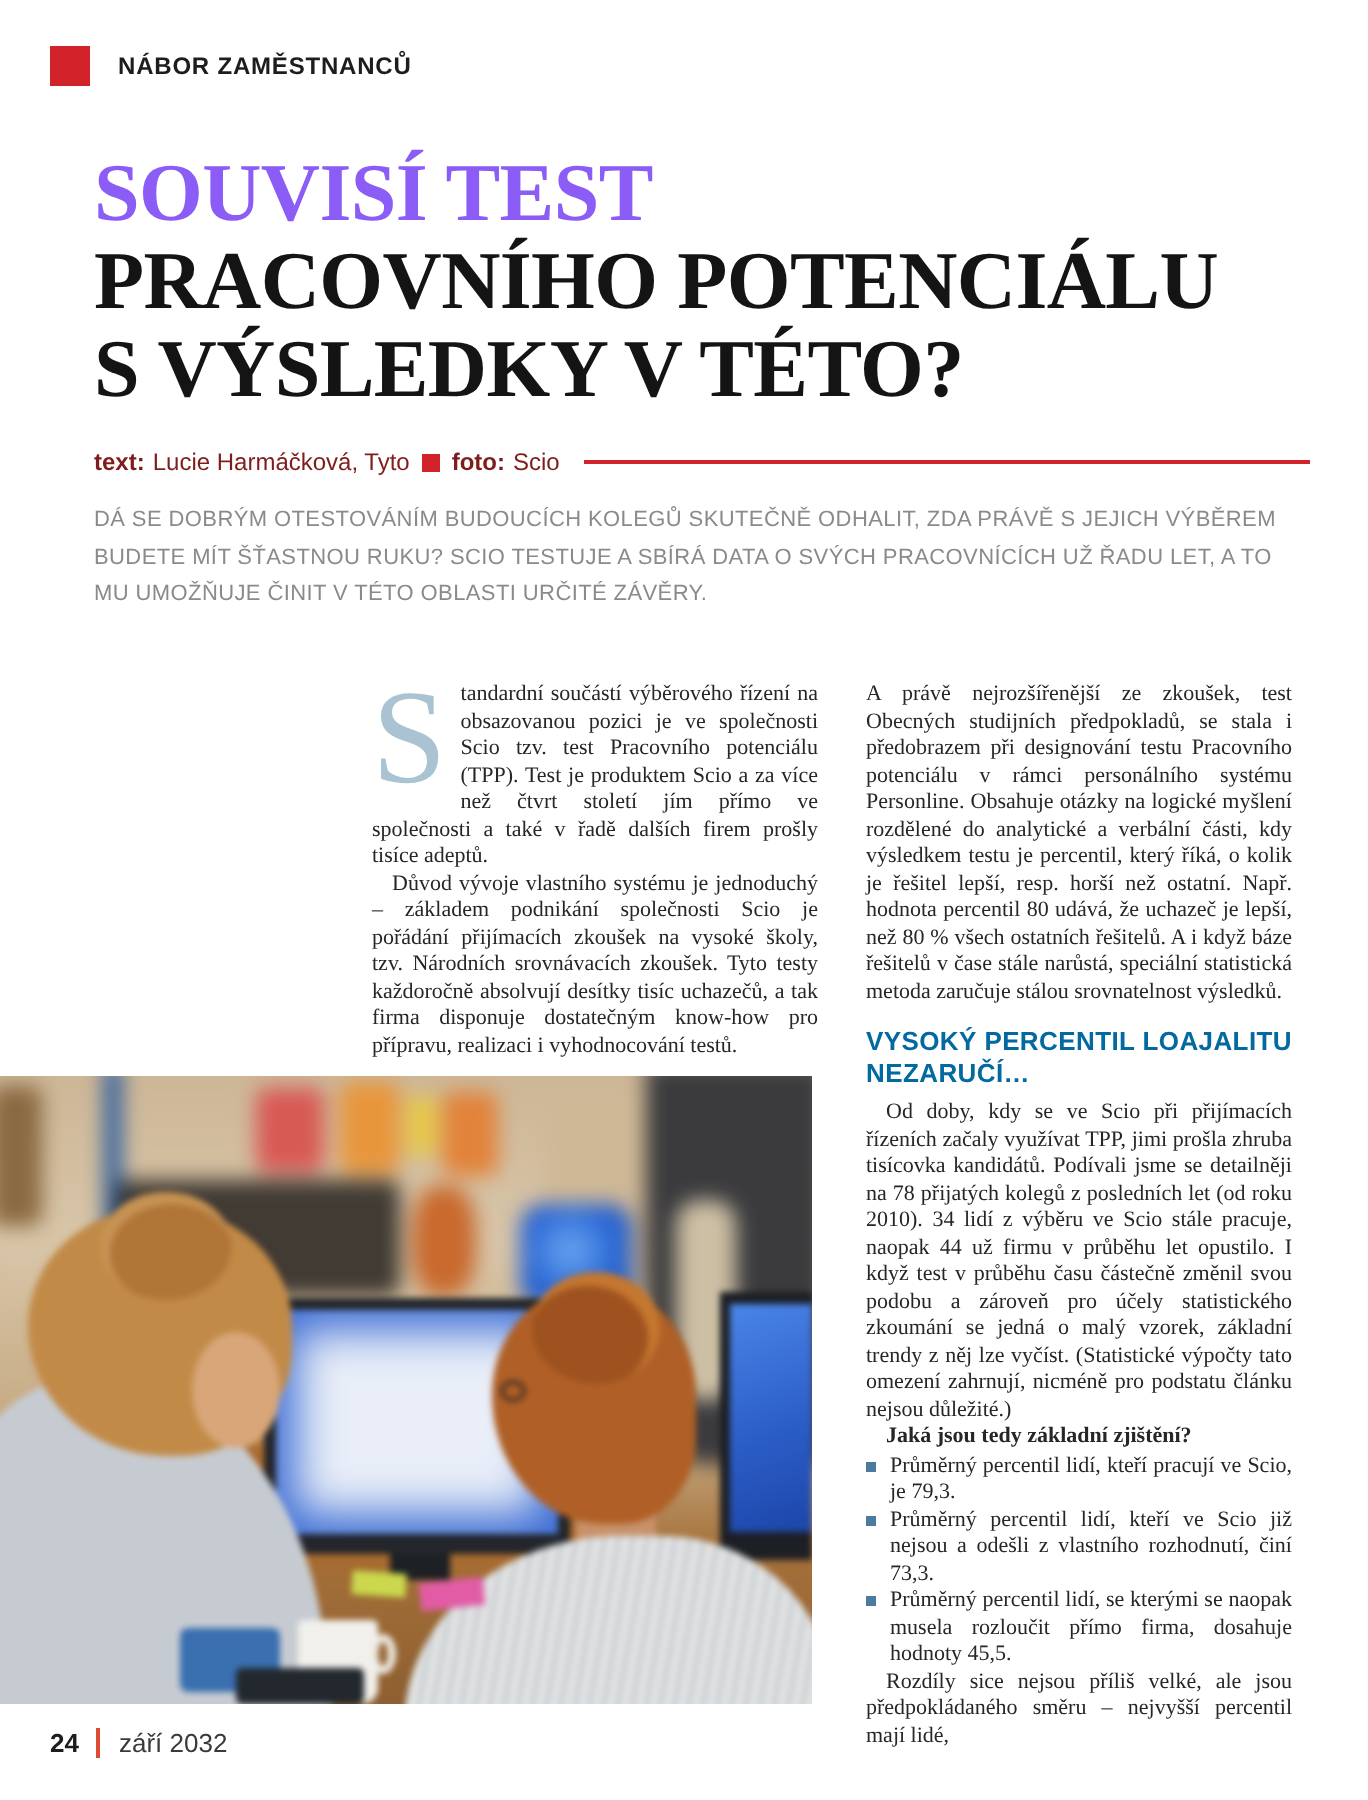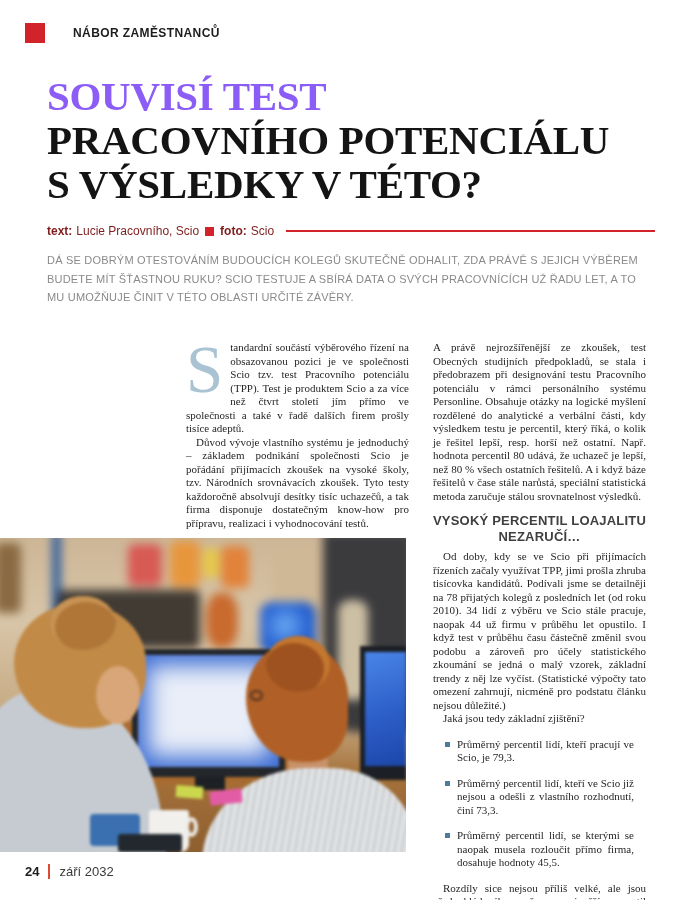--- a/index.html
+++ b/index.html
@@ -5,21 +5,21 @@
   * { margin:0; padding:0; box-sizing:border-box; }
   body { background:#e8e8e8; font-family:"Liberation Sans", sans-serif; }
   .page {
     position:relative; width:684px; height:900px; margin:0 auto;
     background:#ffffff; overflow:hidden;
   }
 
   
   .kicker-row { position:absolute; left:25px; top:23px; display:flex; align-items:center; }
   .kicker-square { width:20px; height:20px; background:#d2232a; }
-  .kicker-label { margin-left:28px; font-size:12px; font-weight:bold; color:#1d1d1d; letter-spacing:.4px; }
+  .kicker-label { margin-left:14px; font-size:12px; font-weight:bold; color:#1d1d1d; letter-spacing:.4px; }
 
   
   .title { position:absolute; left:47px; top:74px; width:600px;
     font-family:"Liberation Serif", serif; font-weight:bold;
     font-size:41px; line-height:44px; letter-spacing:-.3px; color:#141414; }
   .title .line1 { color:#8b5cf6; display:block; }
   .title .line2, .title .line3 { display:block; }
 
   
   .byline-row { position:absolute; left:47px; top:224px; right:29px;
@@ -36,24 +36,24 @@
   
   .col { position:absolute; top:341px; font-family:"Liberation Serif", serif;
     font-size:11px; line-height:13.5px; color:#262626; text-align:justify; }
   .col-left  { left:186px; width:223px; }
   .col-right { left:433px; width:213px; }
   .col p { margin:0; }
   .indent { text-indent:10px; }
   .dropcap { float:left; font-family:"Liberation Serif", serif; font-weight:normal;
     font-size:67px; line-height:53px; color:#a9c3d3; padding:2px 7px 0 0; }
   .subhead { margin-top:10px; margin-bottom:5px; font-family:"Liberation Sans", sans-serif;
-    font-weight:bold; font-size:13px; line-height:16px; color:#404040; letter-spacing:.2px; text-align:center; }
-  .findings-heading { margin-top:8px; font-weight:normal; text-indent:10px; }
+    font-weight:bold; font-size:13px; line-height:16px; color:#0369a1; letter-spacing:.2px; text-align:left; }
+  .findings-heading { margin-top:8px; font-weight:bold; text-indent:10px; }
   .bullet-list { list-style:none; margin-top:1px; }
-  .bullet-list li { position:relative; padding-left:12px; margin:12px; }
+  .bullet-list li { position:relative; padding-left:12px; margin:0; }
   .bullet-list li .sq { position:absolute; left:0; top:4px; width:5px; height:5px; background:#4b7c9e; }
 
   
   .footer-row { position:absolute; left:25px; top:864px; display:flex; align-items:center;
     font-size:13px; color:#3a3a3a; }
   .footer-page { font-weight:bold; color:#1d1d1d; }
   .footer-bar { width:2px; height:15px; background:#dd4b32; margin:0 9px; }
 
   
   .photo { position:absolute; left:0; top:538px; width:406px; height:314px;
@@ -121,21 +121,21 @@
   </div>
 
   <h1 class="title">
     <span class="line1">SOUVISÍ TEST</span>
     <span class="line2">PRACOVNÍHO POTENCIÁLU</span>
     <span class="line3">S VÝSLEDKY V TÉTO?</span>
   </h1>
 
   <div class="byline-row">
     <b>text:</b>
-    <span class="val">Lucie Pracovního, Scio</span>
+    <span class="val">Lucie Harmáčková, Tyto</span>
     <span class="byline-sep"></span>
     <b>foto:</b>
     <span class="val">Scio</span>
     <span class="byline-rule"></span>
   </div>
 
   <p class="lead">DÁ SE DOBRÝM OTESTOVÁNÍM BUDOUCÍCH KOLEGŮ SKUTEČNĚ ODHALIT, ZDA PRÁVĚ S JEJICH VÝBĚREM BUDETE MÍT ŠŤASTNOU RUKU? SCIO TESTUJE A SBÍRÁ DATA O SVÝCH PRACOVNÍCÍCH UŽ ŘADU LET, A TO MU UMOŽŇUJE ČINIT V TÉTO OBLASTI URČITÉ ZÁVĚRY.</p>
 
   <div class="col col-left">
     <p><span class="dropcap">S</span><span>tandardní součástí výběrového řízení na obsazovanou pozici je ve společnosti Scio tzv. test Pracovního potenciálu (TPP). Test je produktem Scio a za více než čtvrt století jím přímo ve společnosti a také v řadě dalších firem prošly tisíce adeptů.</span></p>

